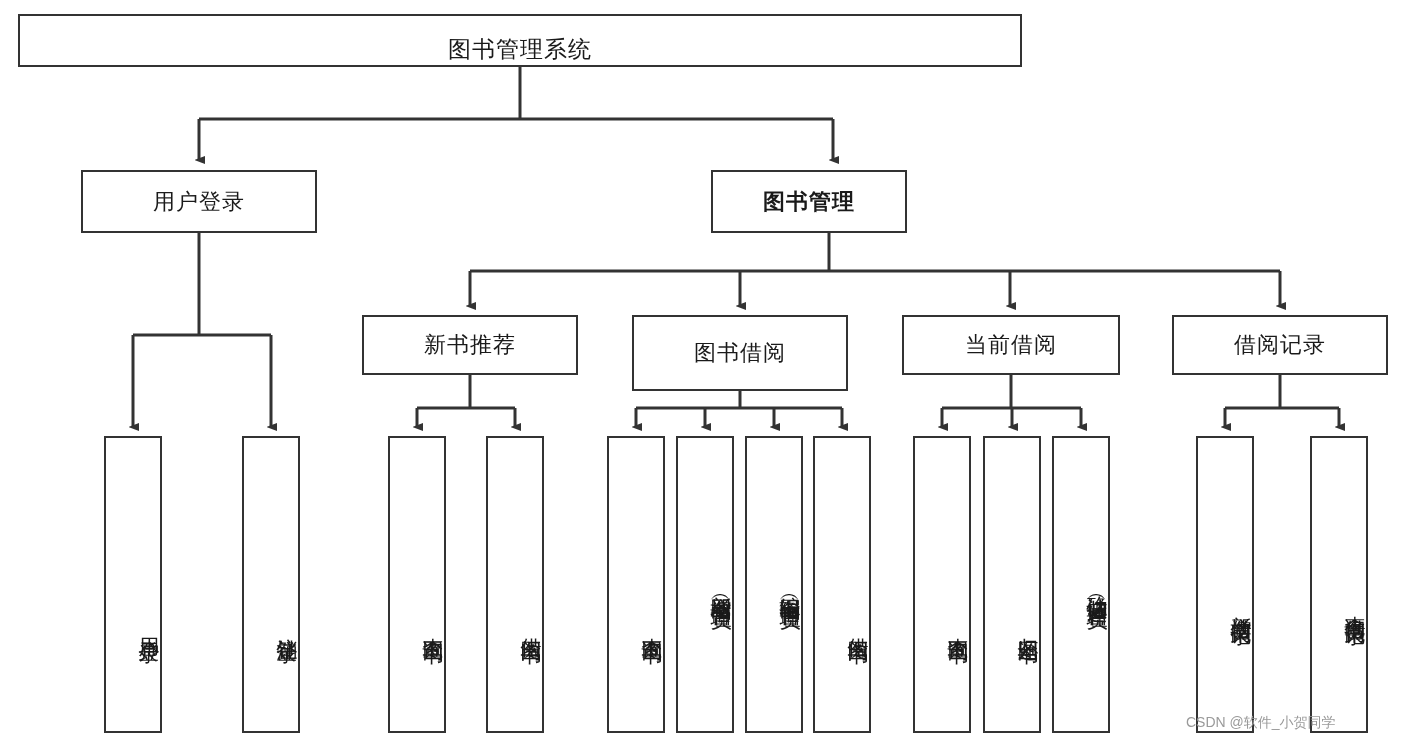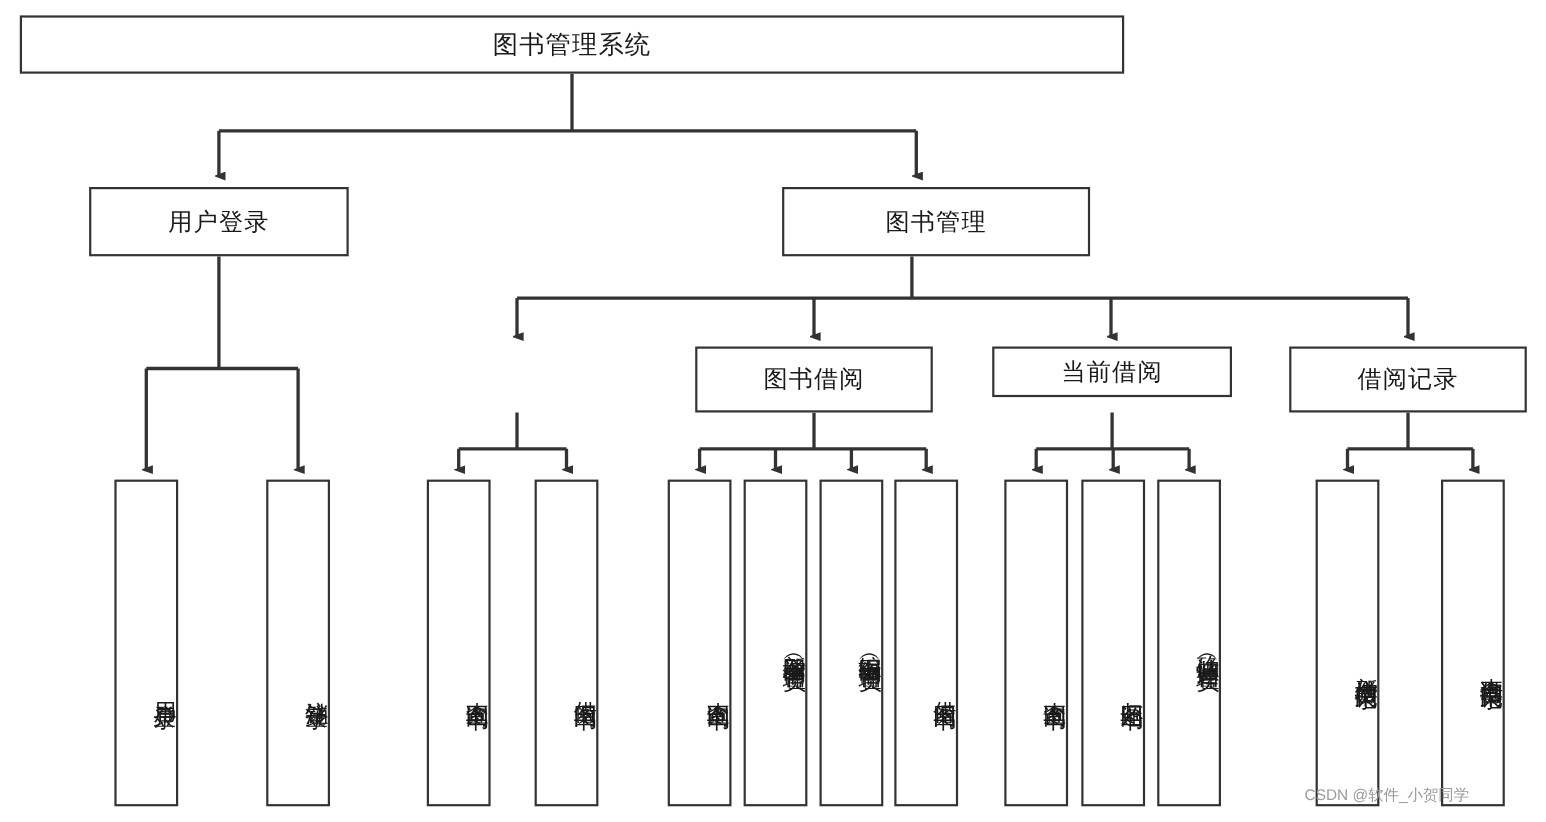--- a/index.html
+++ b/index.html
@@ -119,35 +119,38 @@
       <path d="M1012,408 L1012,427" marker-end="url(#arrow)"></path>
       <path d="M1081,408 L1081,427" marker-end="url(#arrow)"></path>
 
       <path d="M1280,375 L1280,408"></path>
       <path d="M1225,408 L1339,408"></path>
       <path d="M1225,408 L1225,427" marker-end="url(#arrow)"></path>
       <path d="M1339,408 L1339,427" marker-end="url(#arrow)"></path>
     </g>
   </svg>
 
-  <div class="node horiz root" style="left:18px; top:14px; width:1004px; height:53px;">
+  <div class="node horiz root" style="left:18px; top:14px; width:1004px; height:53px;align-items:flex-end;">
     <span>图书管理系统</span>
   </div>
 
   <div class="node horiz" style="left:81px; top:170px; width:236px; height:63px;">
     <span>用户登录</span>
   </div>
-  <div class="node horiz" style="left:711px; top:170px; width:280px; height:63px;">
+  <div class="node horiz" style="left:711px; top:170px; width:196px; height:63px;font-weight:bold;">
     <span>图书管理</span>
   </div>
 
-  <div class="node horiz" style="left:632px; top:315px; width:216px; height:60px;">
+  <div class="node horiz" style="left:362px; top:315px; width:216px; height:60px;">
+    <span>新书推荐</span>
+  </div>
+  <div class="node horiz" style="left:632px; top:315px; width:216px; height:76px;">
     <span>图书借阅</span>
   </div>
-  <div class="node horiz" style="left:902px; top:315px; width:218px; height:46px;">
+  <div class="node horiz" style="left:902px; top:315px; width:218px; height:60px;">
     <span>当前借阅</span>
   </div>
   <div class="node horiz" style="left:1172px; top:315px; width:216px; height:60px;text-align:center;">
     <span>借阅记录</span>
   </div>
 
   <div class="node vert" style="left:104px; top:436px; width:58px; height:297px; padding-top:80px;">
     <span>用户登录</span>
   </div>
   <div class="node vert" style="left:242px; top:436px; width:58px; height:297px; padding-top:80px;">

